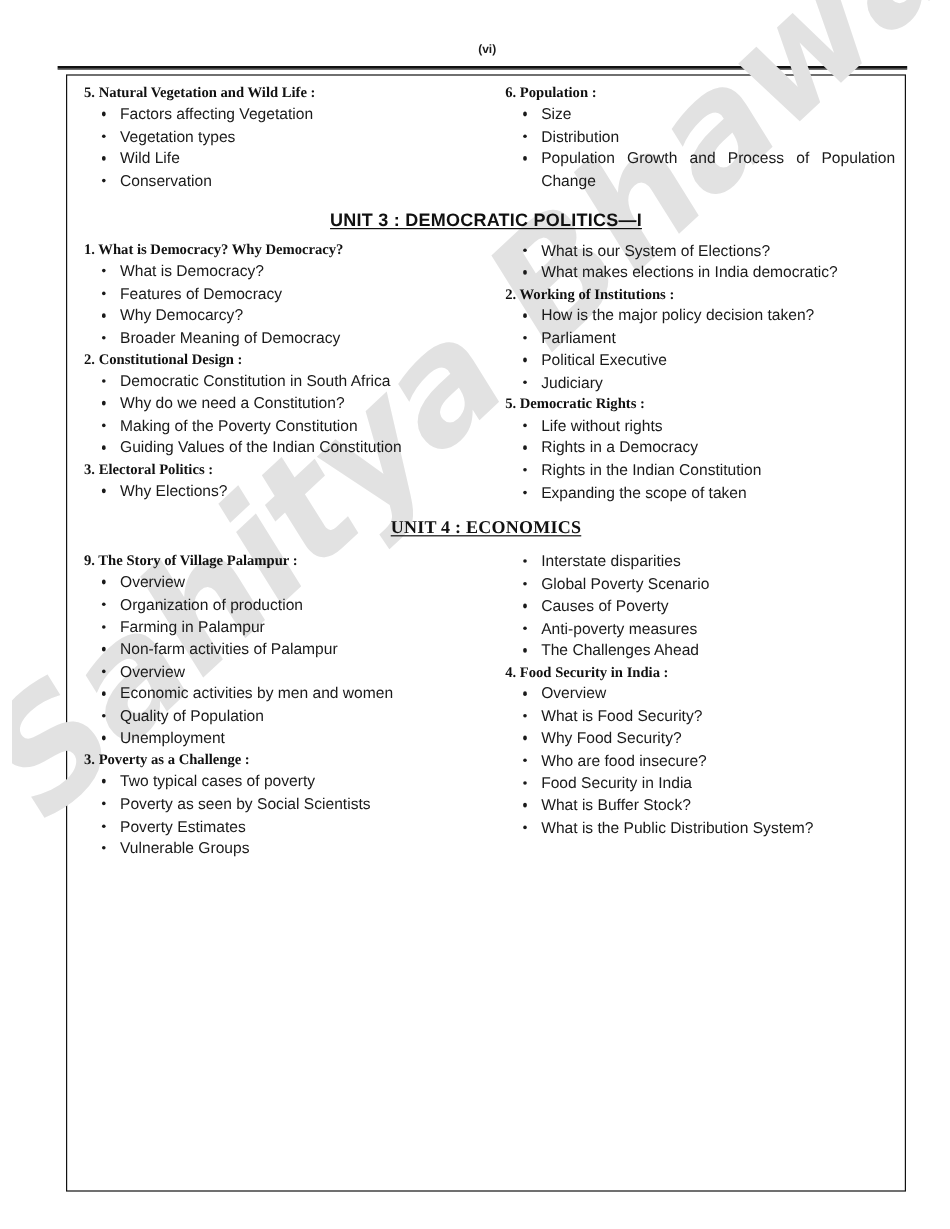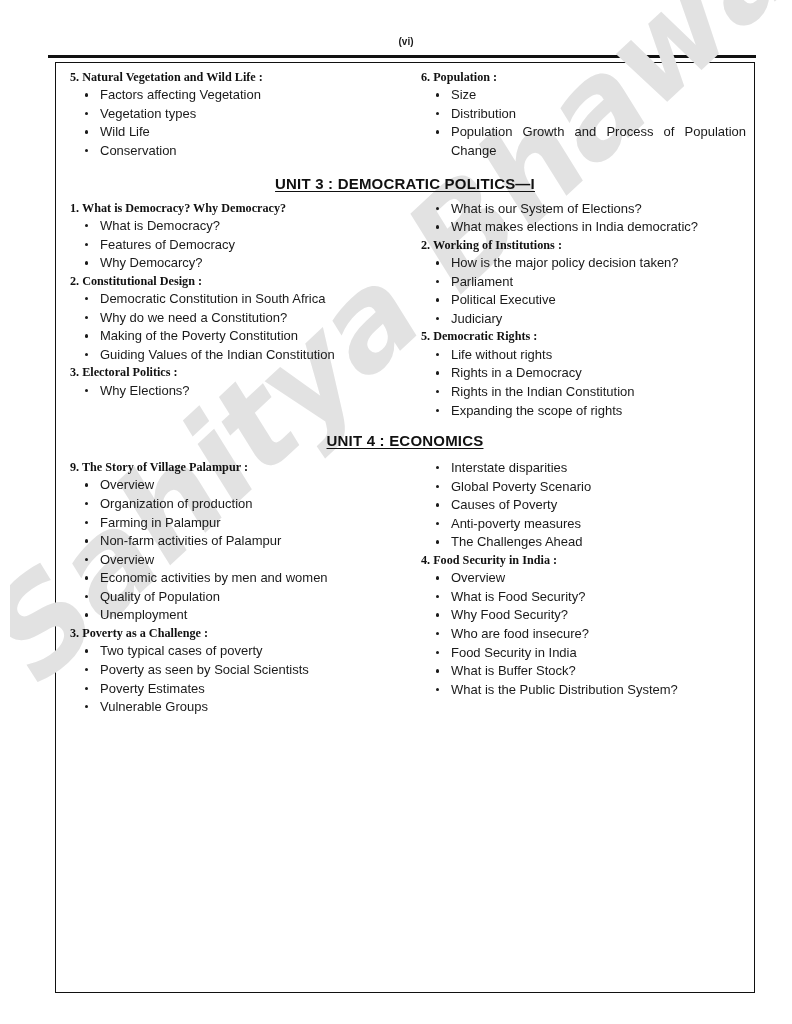--- a/index.html
+++ b/index.html
@@ -160,21 +160,21 @@
     text-align: center;
     font-size: 15px;
     font-weight: bold;
     color: #111;
     text-decoration: underline;
     text-underline-offset: 2px;
     margin: 8px 0 7px 0;
     letter-spacing: 0.2px;
   }
   .unit-heading.u3 { margin-top: 14px; margin-bottom: 8px; }
-  .unit-heading.u4 { margin-top: 12px; margin-bottom: 10px; }
+  .unit-heading.u4 { margin-top: 12px; margin-bottom: 10px; font-family: Liberation Serif, serif; }
 
   .section-block { margin-bottom: 0px; }
 </style>
 </head>
 <body>
 
 <div class="page">
 
   <div class="page-header">(vi)</div>
 
@@ -215,20 +215,21 @@
 
       <div class="cols">
         <div class="col col-left">
 
           <div class="section-block">
             <div class="topic">1. What is Democracy? Why Democracy?</div>
             <ul class="bullets">
               <li>What is Democracy?</li>
               <li>Features of Democracy</li>
               <li>Why Democarcy?</li>
+              <li>Broader Meaning of Democracy</li>
             </ul>
           </div>
 
           <div class="section-block">
             <div class="topic">2. Constitutional Design :</div>
             <ul class="bullets">
               <li>Democratic Constitution in South Africa</li>
               <li>Why do we need a Constitution?</li>
               <li>Making of the Poverty Constitution</li>
               <li>Guiding Values of the Indian Constitution</li>
@@ -260,21 +261,21 @@
               <li>Judiciary</li>
             </ul>
           </div>
 
           <div class="section-block">
             <div class="topic">5. Democratic Rights :</div>
             <ul class="bullets">
               <li>Life without rights</li>
               <li>Rights in a Democracy</li>
               <li>Rights in the Indian Constitution</li>
-              <li>Expanding the scope of rights</li>
+              <li>Expanding the scope of taken</li>
             </ul>
           </div>
 
         </div>
       </div>
 
       <div class="unit-heading u4">UNIT 4 : ECONOMICS</div>
 
       <div class="cols">
         <div class="col col-left">

